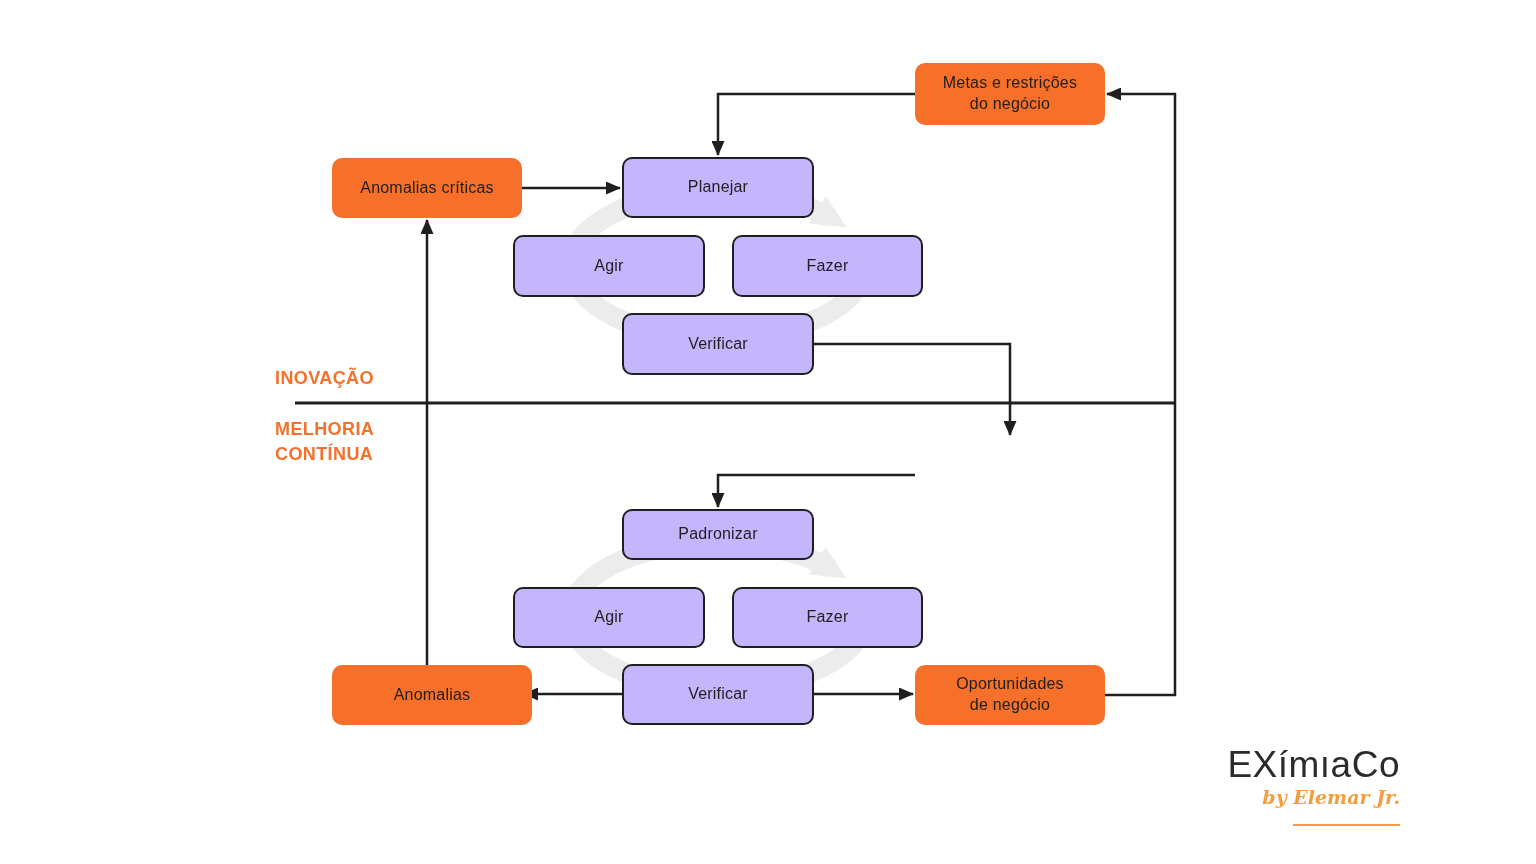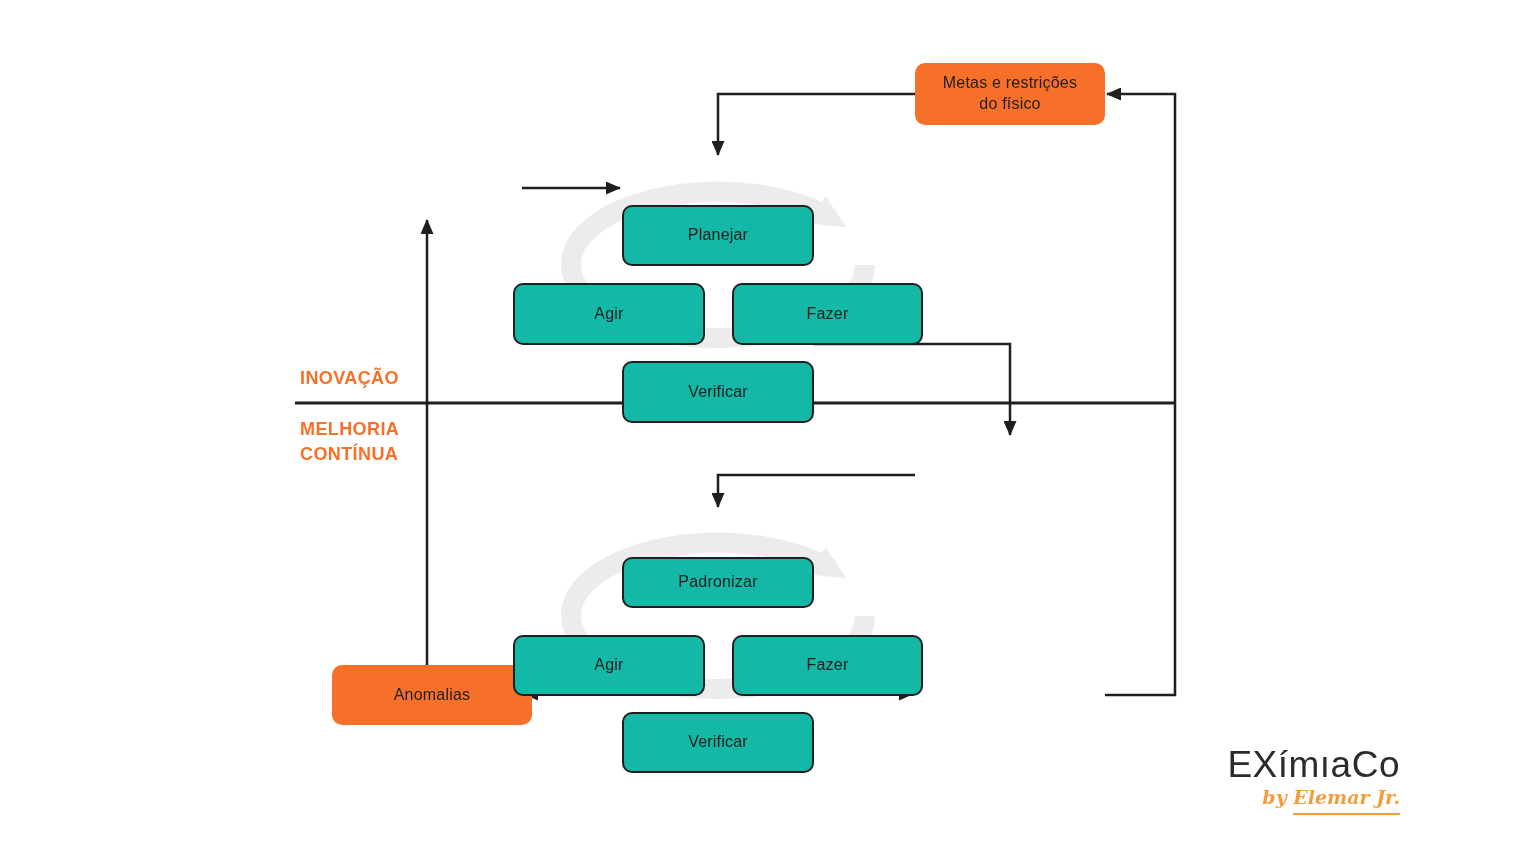--- a/index.html
+++ b/index.html
@@ -19,37 +19,37 @@
   .ring-head{fill:var(--ring-gray);}
   .connector{fill:none;stroke:var(--line-dark);stroke-width:2.5;}
   .divider{fill:none;stroke:var(--line-dark);stroke-width:3;}
   .arrow-head{fill:var(--line-dark);}
   .box{
     position:absolute;display:flex;align-items:center;justify-content:center;
     text-align:center;border-radius:10px;color:var(--line-dark);
     font-size:16px;font-weight:500;letter-spacing:.2px;line-height:1.3;
     box-sizing:border-box;padding:16px 10px;
   }
-  .box.white{background:#14b8a6;border:2px solid var(--line-dark);margin-top:48px;}
+  .box.white{background:#c4b5fd;border:2px solid var(--line-dark);}
   .box.orange{background:var(--accent-orange);border:none;}
   .box .ln{display:block;}
   .section-label{
     position:absolute;color:var(--accent-orange);font-weight:800;
-    font-size:18px;letter-spacing:.4px;line-height:25px;margin-left:25px;
+    font-size:18px;letter-spacing:.4px;line-height:25px;
   }
   .logo{position:absolute;right:136px;top:746px;text-align:right;}
   .logo .brand{
     color:var(--logo-dark);font-weight:400;font-size:37px;
     letter-spacing:.5px;line-height:1.05;
   }
   .logo .byline{
     color:var(--byline-orange);font-family:"DejaVu Serif","Liberation Serif",serif;
     font-style:italic;font-weight:600;font-size:19px;margin-top:1px;
   }
-  .logo .author{border-bottom:2px solid var(--byline-orange);padding-bottom:5px;}
+  .logo .author{border-bottom:2px solid var(--byline-orange);padding-bottom:16px;}
 </style>
 </head>
 <body>
 
 <div class="canvas">
 
   <svg class="layer" viewBox="0 0 1536 864">
     <defs>
       <marker id="blackArrow" markerUnits="userSpaceOnUse" markerWidth="15" markerHeight="13" refX="14" refY="6.5" orient="auto">
         <path class="arrow-head" d="M0,0 L15,6.5 L0,13 Z"></path>
@@ -76,30 +76,39 @@
     <path class="connector" d="M 915 475 L 718 475 L 718 507" marker-end="url(#blackArrow)"></path>
     <path class="connector" d="M 622 694 L 524 694" marker-end="url(#blackArrow)"></path>
     <path class="connector" d="M 814 694 L 913 694" marker-end="url(#blackArrow)"></path>
     <path class="connector" d="M 1105 695 L 1175 695 L 1175 94 L 1107 94" marker-end="url(#blackArrow)"></path>
     <path class="connector" d="M 427 665 L 427 220" marker-end="url(#blackArrow)"></path>
   </svg>
 
   <div class="box orange" style="left:915px;top:63px;width:190px;height:62px">
     <span class="lines">
       <span class="ln">Metas e restrições</span>
-      <span class="ln">do físico</span>
+      <span class="ln">do negócio</span>
     </span>
   </div>
 
+  <div class="box orange" style="left:332px;top:158px;width:190px;height:60px">
+    <span>Anomalias críticas</span>
+  </div>
 
 
   <div class="box orange" style="left:332px;top:665px;width:200px;height:60px">
     <span>Anomalias</span>
   </div>
 
+  <div class="box orange" style="left:915px;top:665px;width:190px;height:60px">
+    <span class="lines">
+      <span class="ln">Oportunidades</span>
+      <span class="ln">de negócio</span>
+    </span>
+  </div>
 
   <div class="box white" style="left:622px;top:157px;width:192px;height:61px">
     <span>Planejar</span>
   </div>
   <div class="box white" style="left:513px;top:235px;width:192px;height:62px">
     <span>Agir</span>
   </div>
   <div class="box white" style="left:732px;top:235px;width:191px;height:62px">
     <span>Fazer</span>
   </div>

